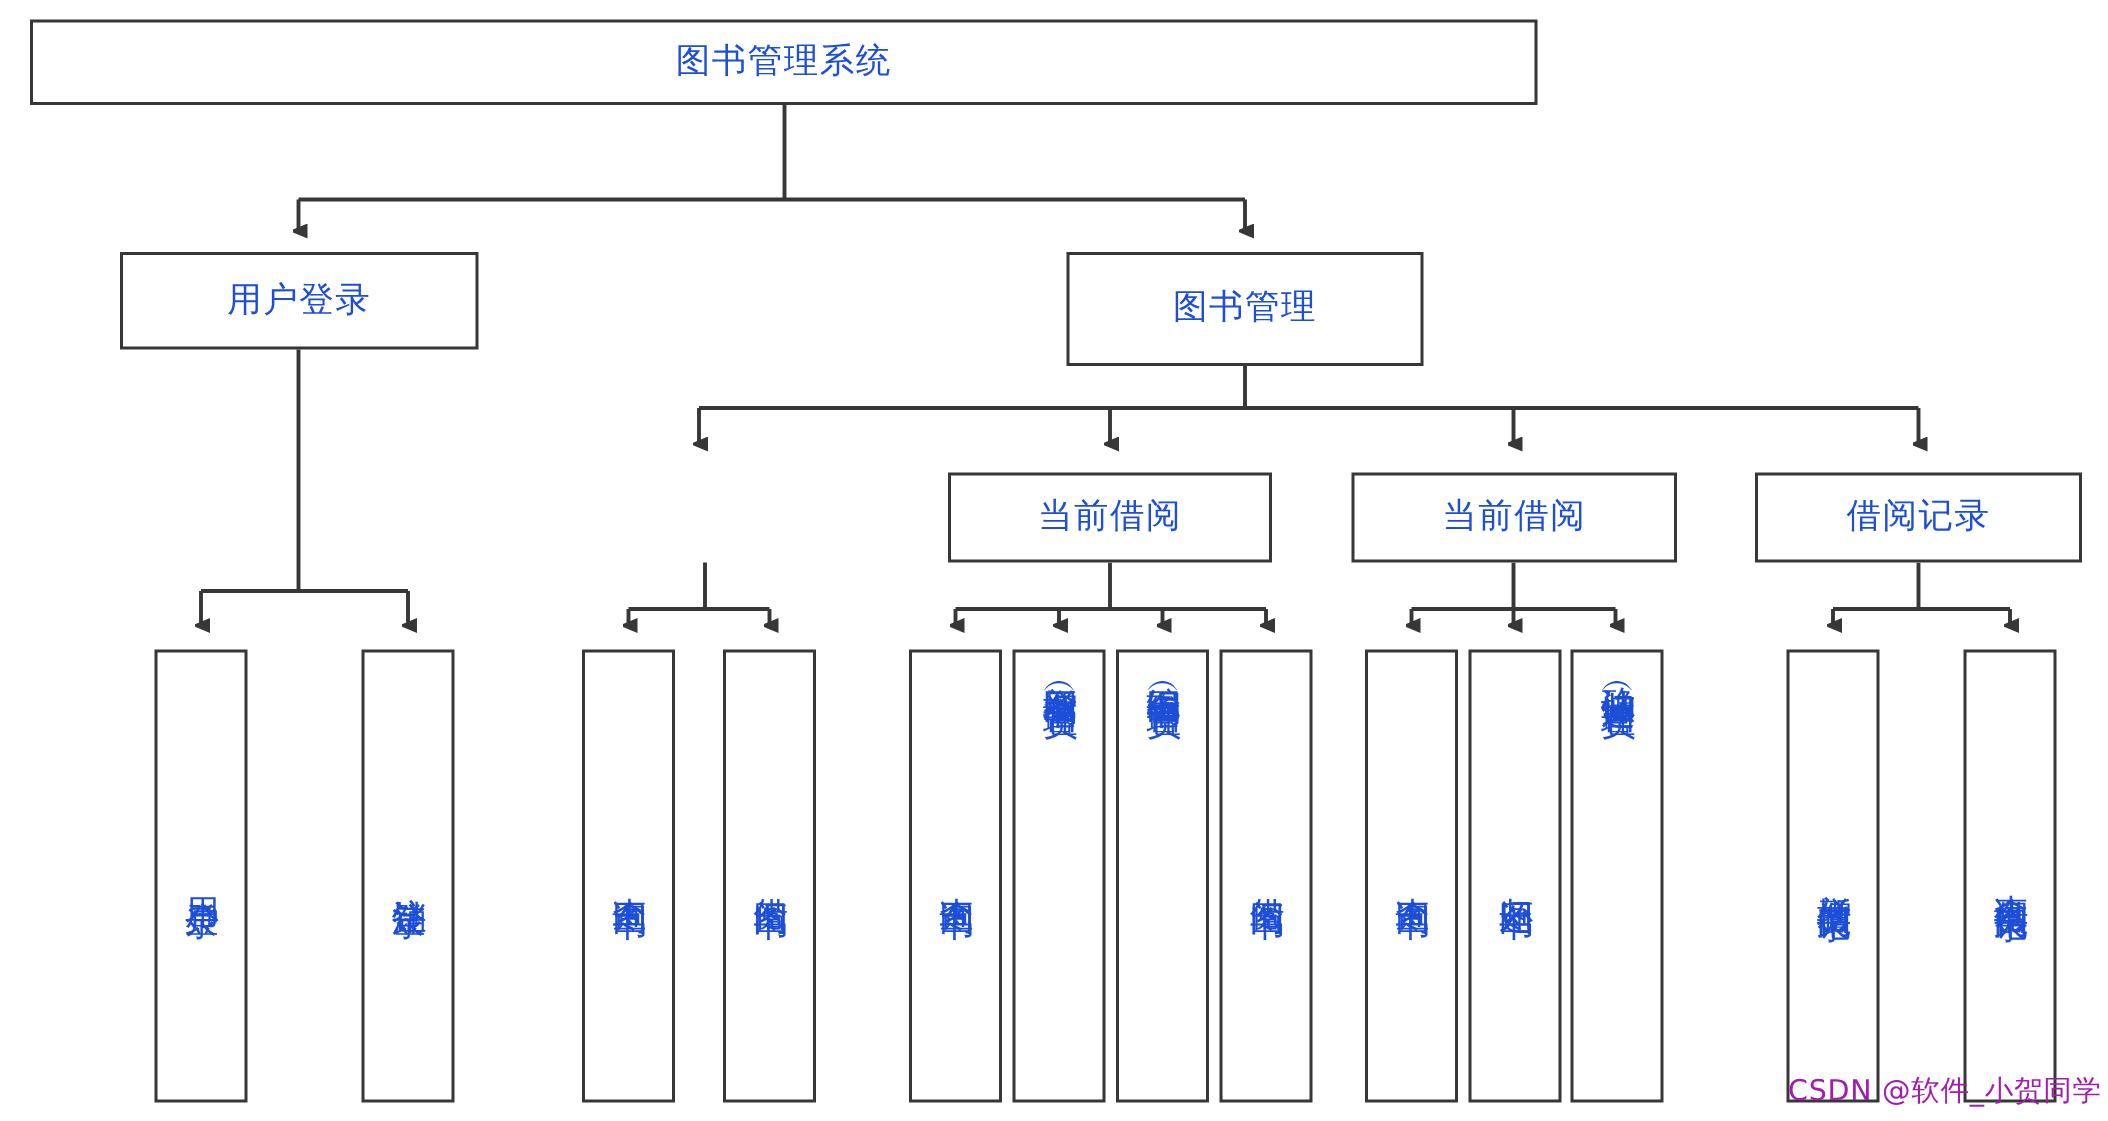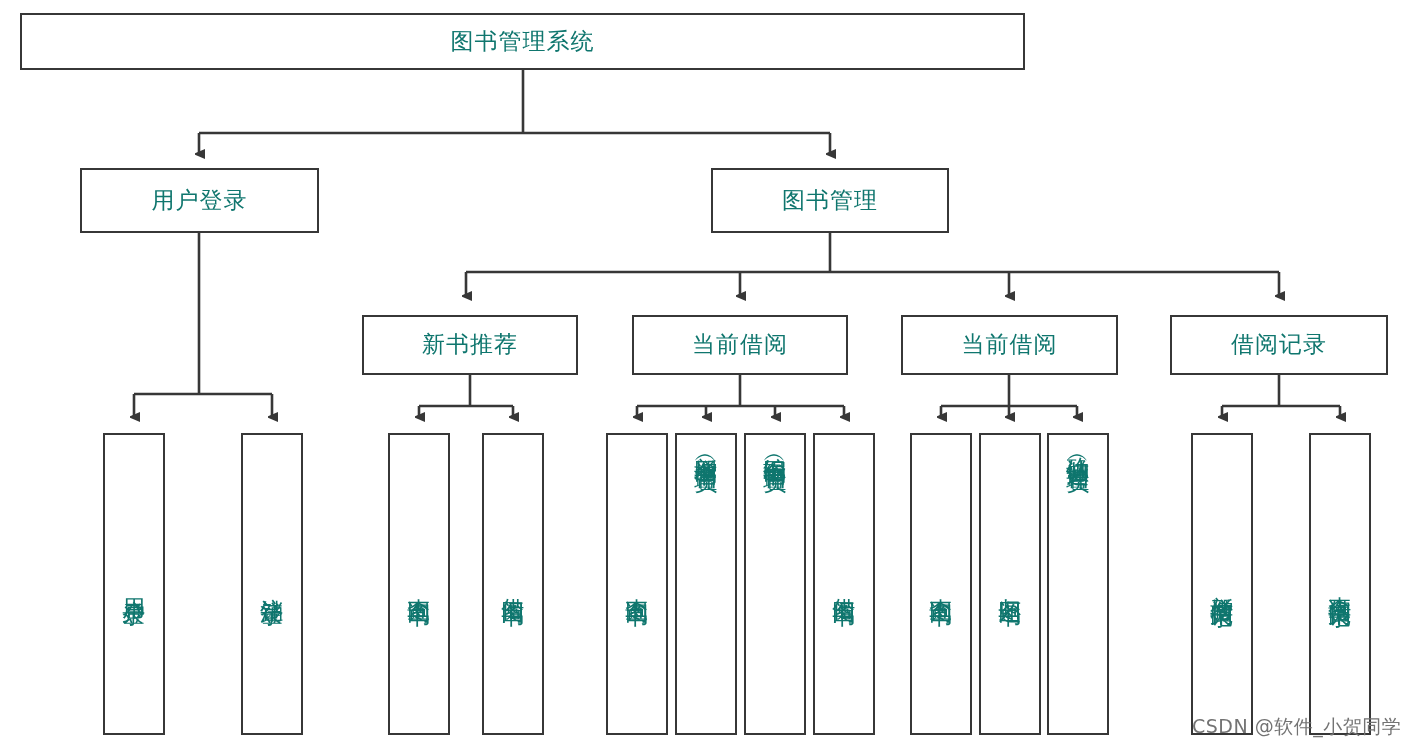--- a/index.html
+++ b/index.html
@@ -27,21 +27,21 @@
     pointer-events: none;
   }
   .node {
     position: absolute;
     box-sizing: border-box;
     background: #ffffff;
     border: 2px solid #373737;
     display: flex;
     align-items: center;
     justify-content: center;
-    color: #0f766e;
+    color: #1d4ed8;
   }
   .node.h {
     font-size: 23px;
     letter-spacing: 1px;
     line-height: 1.1;
   }
   .node.v {
     font-size: 23px;
     letter-spacing: 1px;
   }
@@ -57,21 +57,21 @@
   .node.v {
     align-items: center;
   }
   .node.v.aligntop {
     align-items: flex-start;
     padding-top: 4px;
   }
   .watermark {
     position: absolute;
     font-size: 19px;
-    color: #737373;
+    color: #a21caf;
     white-space: nowrap;
     letter-spacing: 0.5px;
     font-family: "DejaVu Sans", "Liberation Sans", sans-serif;
   }
 </style>
 </head>
 <body>
 
 <div id="canvas">
 
@@ -125,27 +125,24 @@
     </g>
   </svg>
 
   <div class="node h" style="left:20px; top:13px; width:1005px; height:57px;">
     <span>图书管理系统</span>
   </div>
 
   <div class="node h" style="left:80px; top:168px; width:239px; height:65px;">
     <span>用户登录</span>
   </div>
-  <div class="node h" style="left:711px; top:168px; width:238px; height:65px;">
+  <div class="node h" style="left:711px; top:168px; width:238px; height:76px;">
     <span>图书管理</span>
   </div>
 
-  <div class="node h" style="left:362px; top:315px; width:216px; height:60px;">
-    <span>新书推荐</span>
-  </div>
   <div class="node h" style="left:632px; top:315px; width:216px; height:60px;">
     <span>当前借阅</span>
   </div>
   <div class="node h" style="left:1170px; top:315px; width:218px; height:60px;">
     <span>借阅记录</span>
   </div>
   <div class="node h" style="left:901px; top:315px; width:217px; height:60px;">
     <span>当前借阅</span>
   </div>
 

